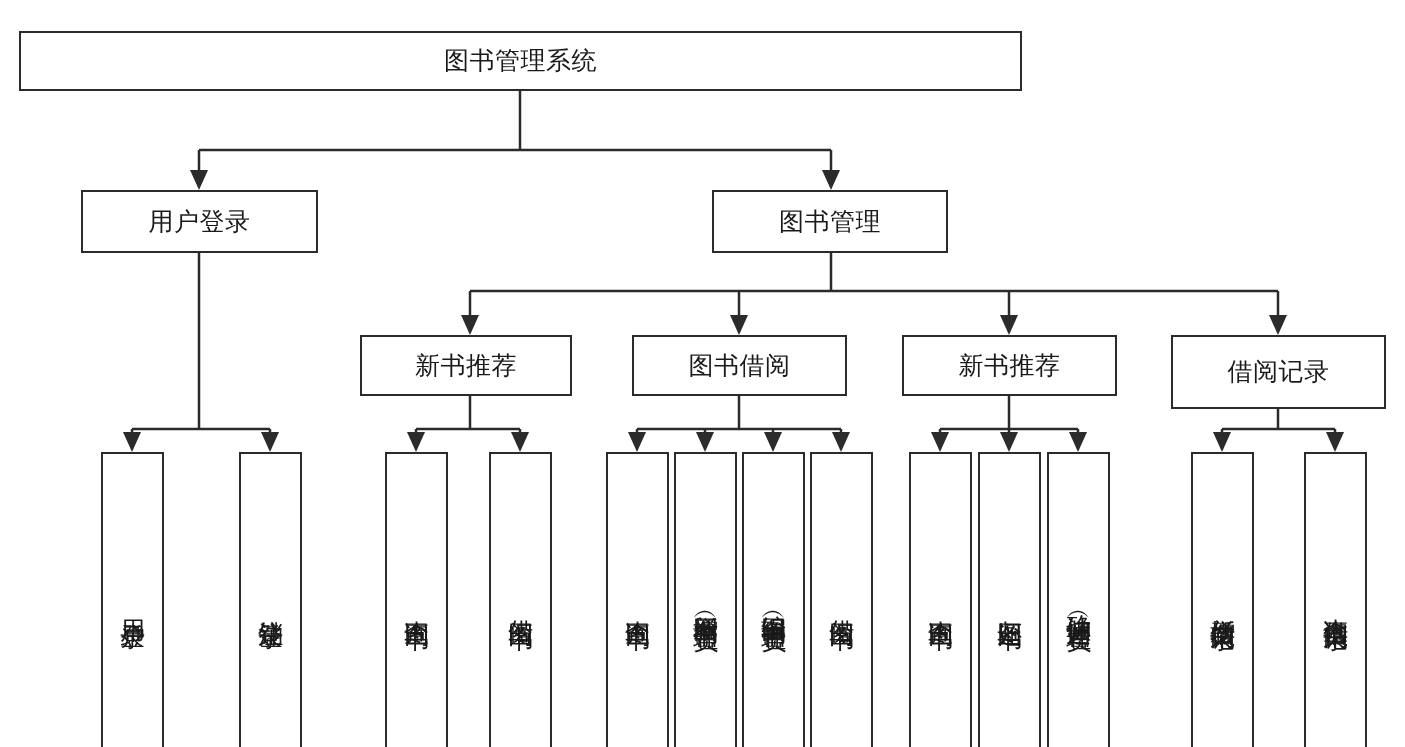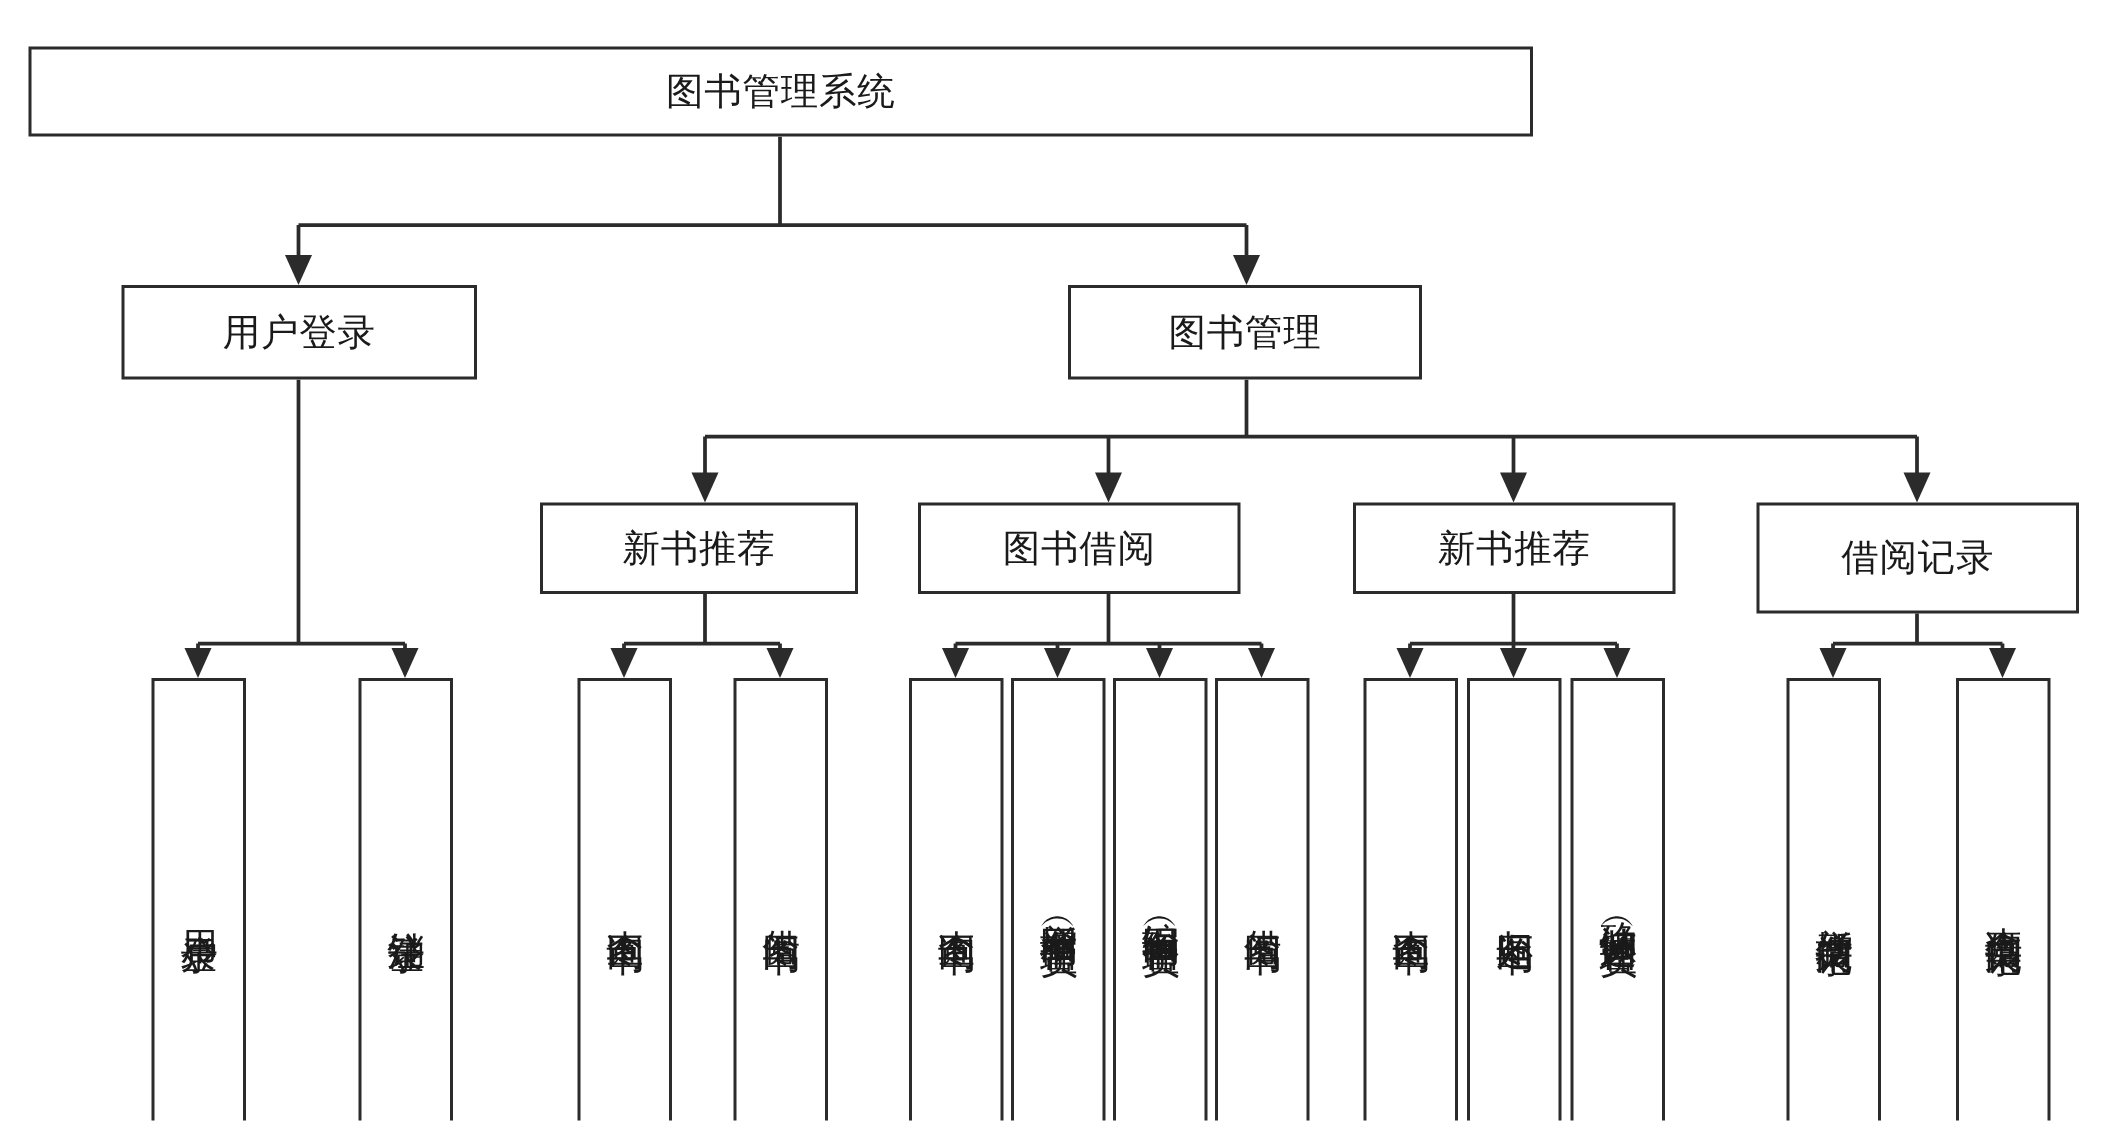--- a/index.html
+++ b/index.html
@@ -157,21 +157,21 @@
   </div>
 
   <div class="node node-h" style="left:712px; top:170px; width:236px; height:63px;">
     <span>图书管理</span>
   </div>
 
   <div class="node node-h" style="left:360px; top:315px; width:212px; height:61px;">
     <span>新书推荐</span>
   </div>
 
-  <div class="node node-h" style="left:612px; top:315px; width:215px; height:61px;justify-content:center;">
+  <div class="node node-h" style="left:632px; top:315px; width:215px; height:61px;justify-content:center;">
     <span>图书借阅</span>
   </div>
 
   <div class="node node-h" style="left:902px; top:315px; width:215px; height:61px;">
     <span>新书推荐</span>
   </div>
 
   <div class="node node-h" style="left:1171px; top:315px; width:215px; height:74px;">
     <span>借阅记录</span>
   </div>

